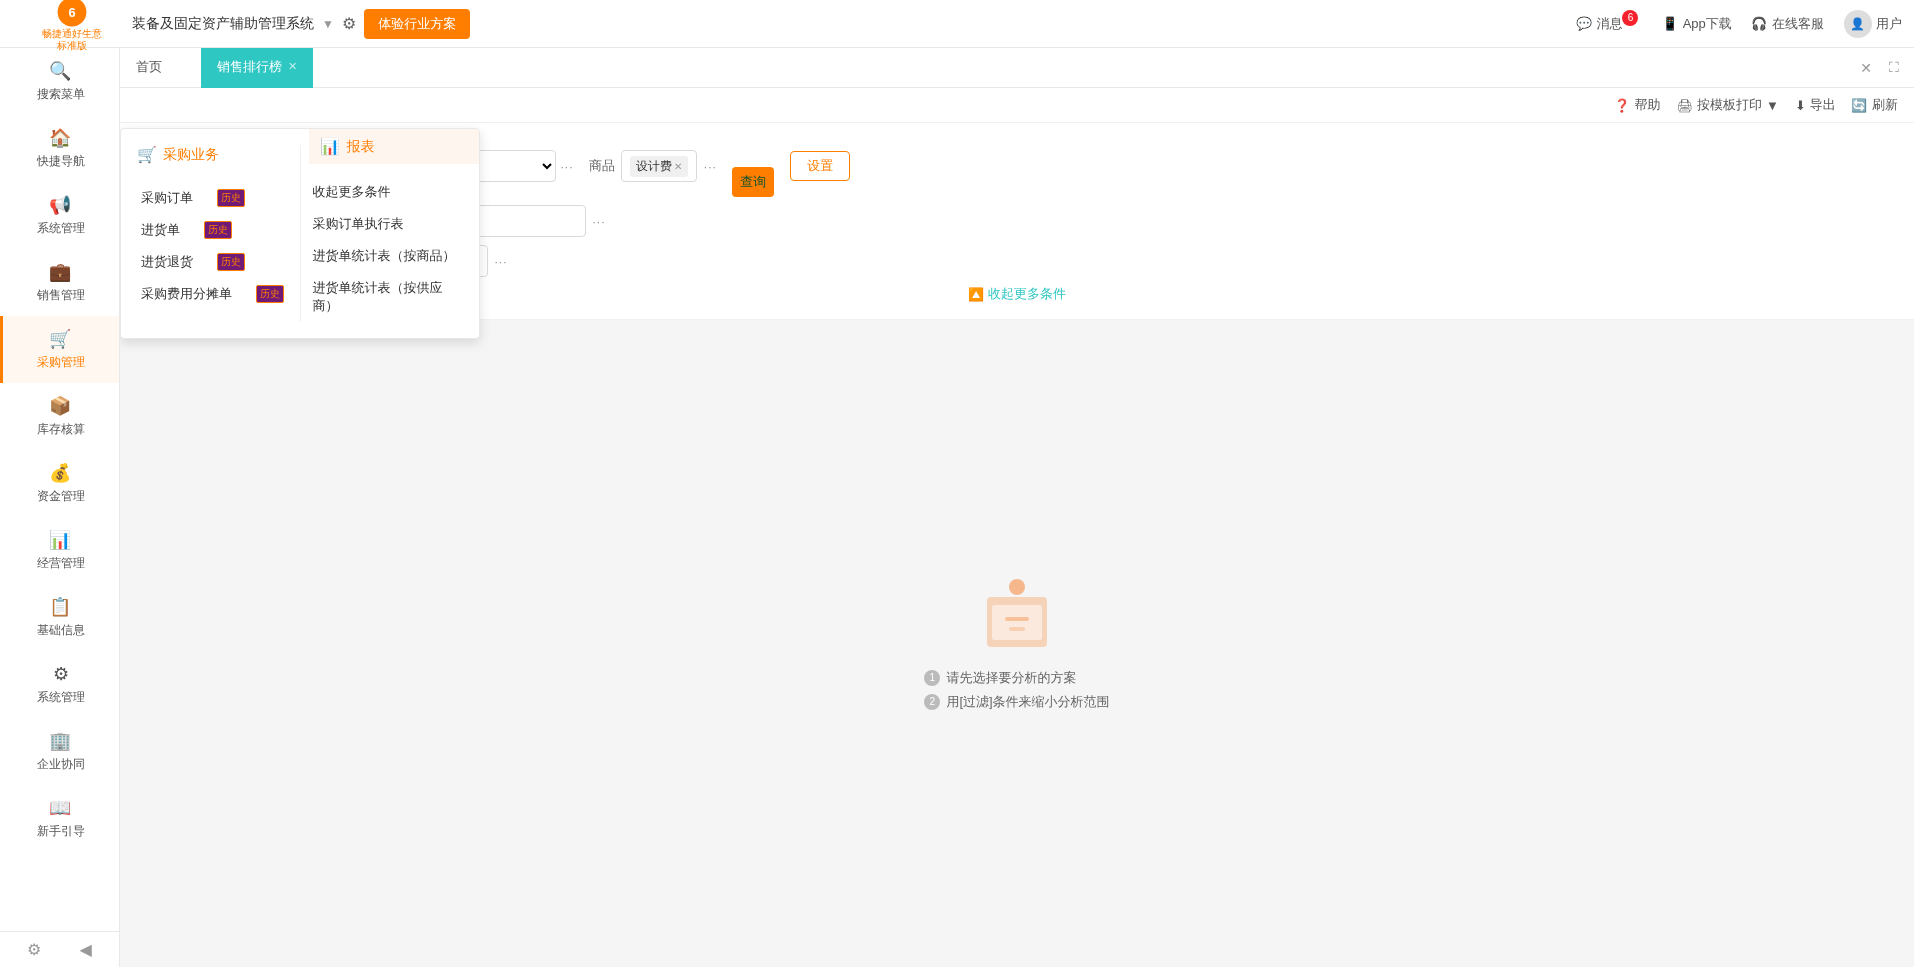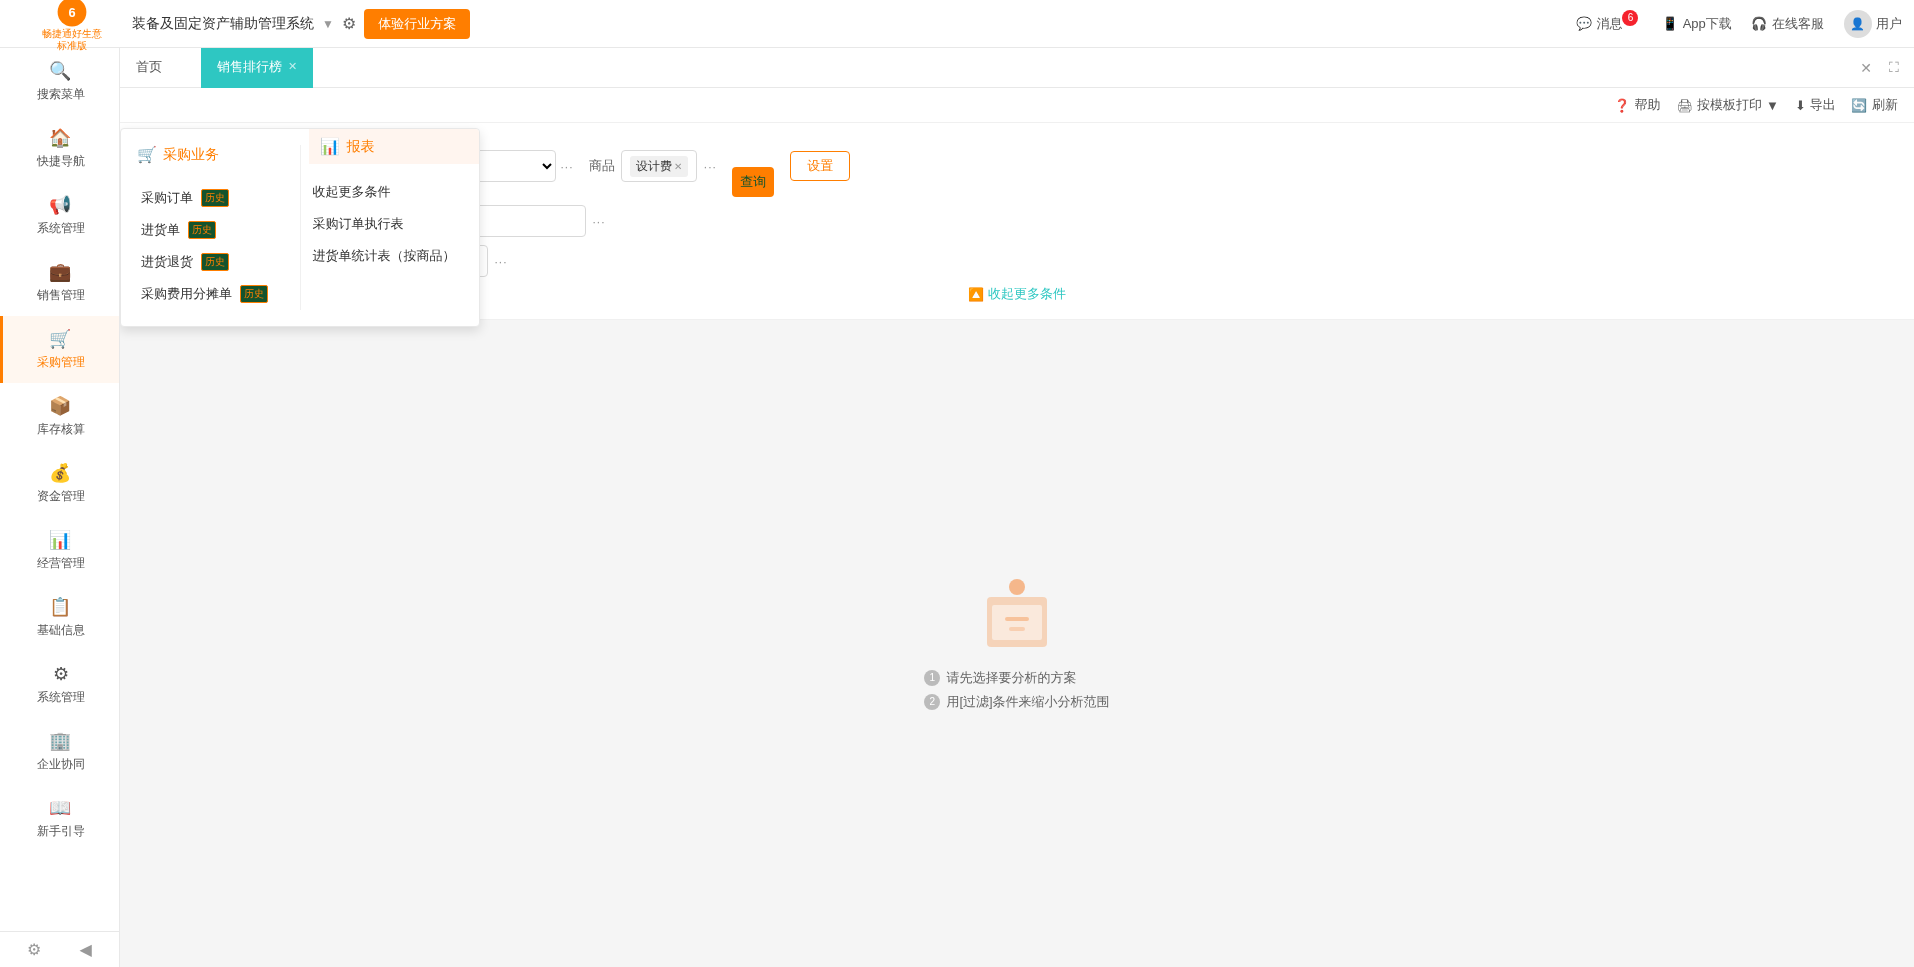--- a/index.html
+++ b/index.html
@@ -380,28 +380,28 @@
     }
     .menu-col:last-child .menu-col-title {
       background: #fff5ef;
       margin: -16px -16px 12px 0;
       padding: 8px 12px;
       border-radius: 0 4px 0 0;
     }
     .menu-item-row {
       display: flex;
       align-items: center;
-      gap: 8px;
+      gap: 24px;
       padding: 7px 4px;
       cursor: pointer;
       font-size: 13px;
       color: #333;
     }
     .hist-badge {
-      background: #14532d;
+      background: #701a75;
       border: 1px solid #ff7e00;
       color: #ff7e00;
       font-size: 10px;
       border-radius: 2px;
       padding: 1px 3px;
     }
     .menu-divider {
       width: 1px;
       background: #f0f0f0;
       margin: 0 8px;
@@ -566,20 +566,23 @@
           </div>
           <div class="menu-item-row">
             <span>收起更多条件</span>
           </div>
           <div class="menu-item-row">
             <span>采购订单执行表</span>
           </div>
           <div class="menu-item-row">
             <span>进货单统计表（按商品）</span>
           </div>
+          <div class="menu-item-row">
+            <span>进货单统计表（按供应商）</span>
+          </div>
         </div>
       </div>
 
       <div class="toolbar">
         <div class="toolbar-btn">
           <span>❓</span>
           <span>帮助</span>
         </div>
         <div class="toolbar-btn">
           <span>🖨</span>

